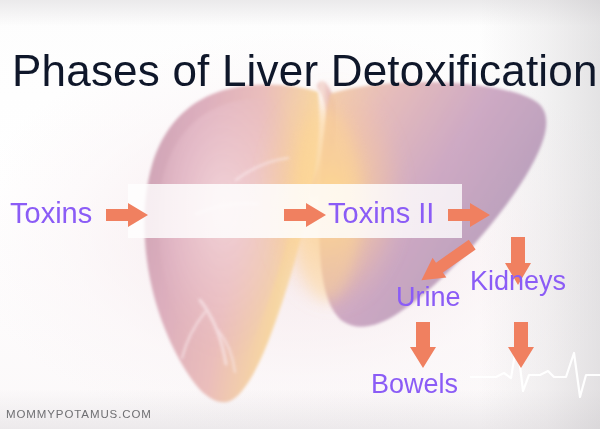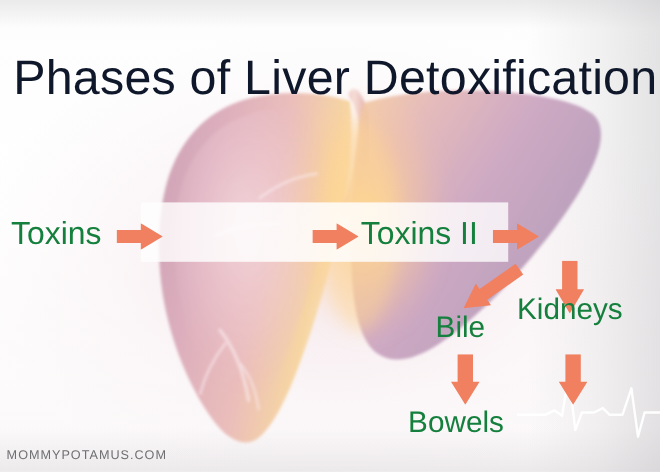--- a/index.html
+++ b/index.html
@@ -74,21 +74,21 @@
     font-weight: 400;
     color: #0f172a;
     letter-spacing: 0.2px;
     white-space: nowrap;
     margin-top: 26px;
   }
   .node {
     position: absolute;
     font-size: 29px;
     font-weight: 400;
-    color: #15803d;
+    color: #8b5cf6;
     white-space: nowrap;
     line-height: 1;
   }
   .node.sm {
     font-size: 27px;
   }
   .watermark {
     position: absolute;
     left: 6px; bottom: 9px;
     font-size: 11.5px;
@@ -243,21 +243,21 @@
       </g>
     </svg>
   </div>
 
   <div class="arrow" style="left:505px; top:237px;">
     <svg width="26" height="48" viewBox="0 0 26 48" xmlns="http://www.w3.org/2000/svg">
       <path d="M 6 0 L 20 0 L 20 26 L 26 26 L 13 48 L 0 26 L 6 26 Z" fill="#F08060"></path>
     </svg>
   </div>
 
-  <div class="node sm" style="left:396px; top:284px;">Bile</div>
+  <div class="node sm" style="left:396px; top:284px;">Urine</div>
 
   <div class="node sm" style="left:470px; top:268px;">Kidneys</div>
 
   <div class="arrow" style="left:410px; top:322px;">
     <svg width="26" height="46" viewBox="0 0 26 46" xmlns="http://www.w3.org/2000/svg">
       <path d="M 6 0 L 20 0 L 20 25 L 26 25 L 13 46 L 0 25 L 6 25 Z" fill="#F08060"></path>
     </svg>
   </div>
 
   <div class="arrow" style="left:508px; top:322px;">

